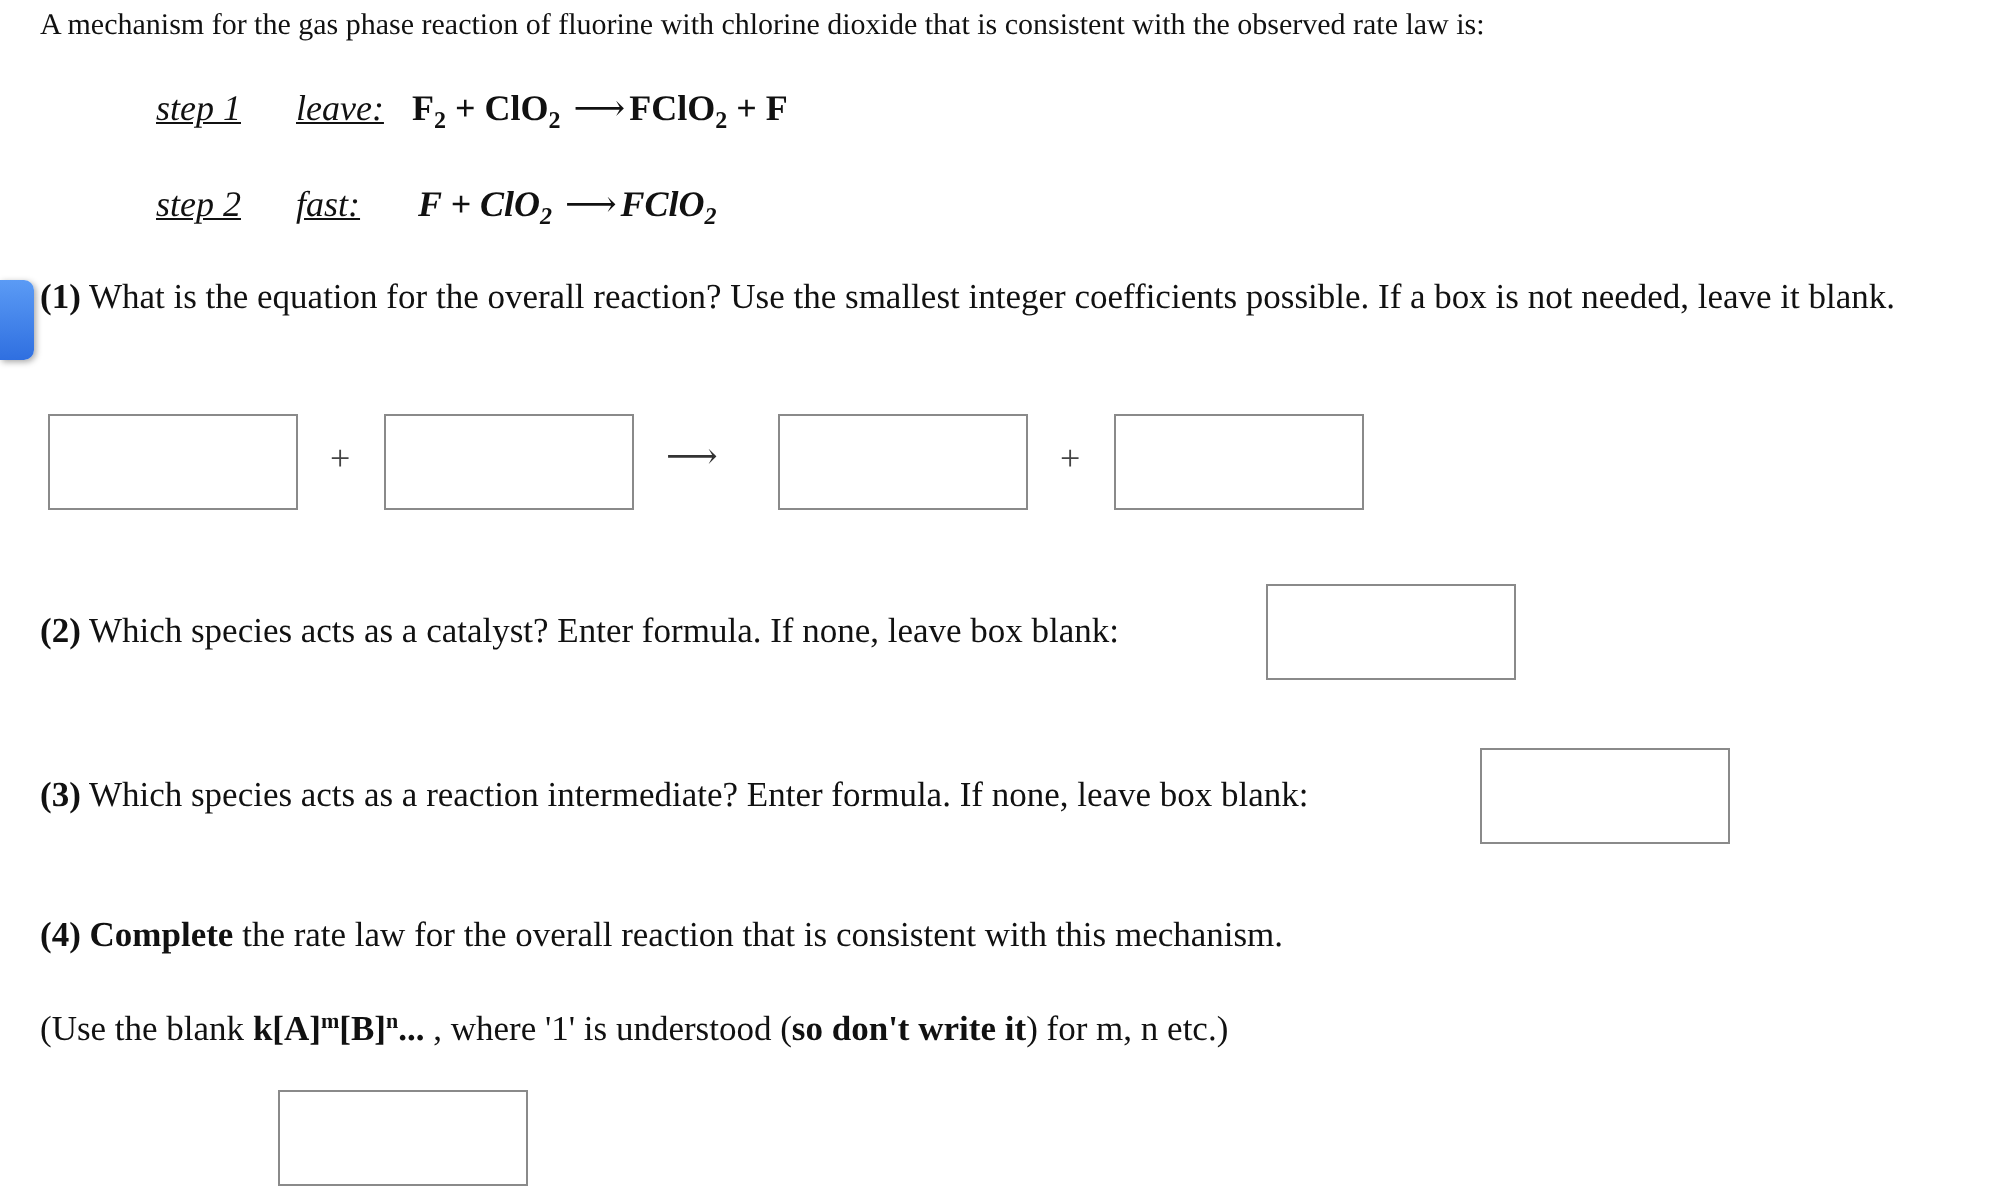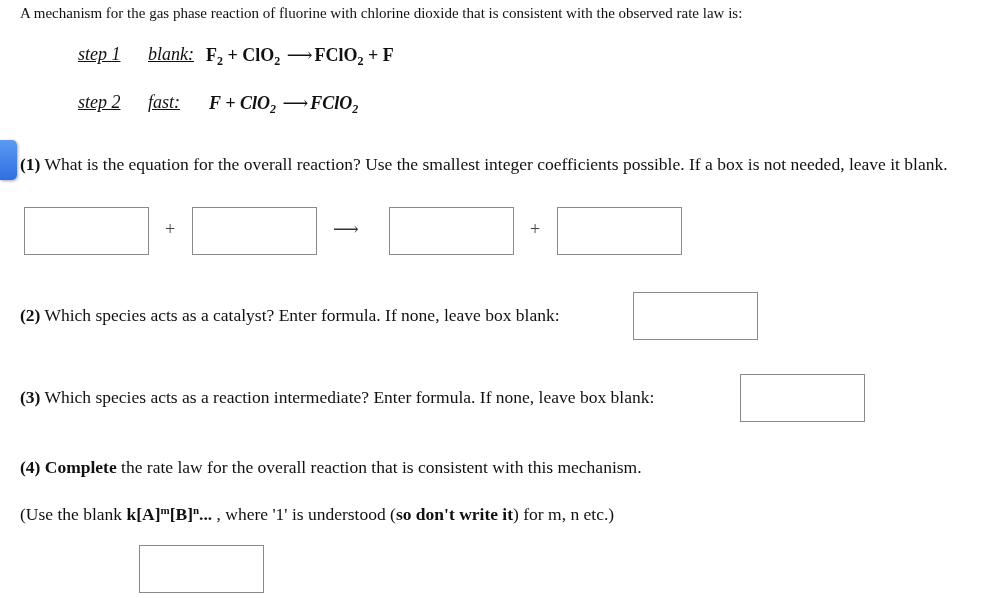--- a/index.html
+++ b/index.html
@@ -10,42 +10,42 @@
     }
     .abs { position: absolute; white-space: nowrap; }
     .intro { left: 20px; top: 5px; font-size: 15px; }
     .step { top: 0; font-size: 18px; }
     .step i { font-style: italic; text-decoration: underline; }
     .step-label { position: absolute; left: 78px; }
     .step-speed { position: absolute; left: 148px; }
     .eq { position: absolute; font-weight: bold; }
     .eq sub { font-size: 12px; vertical-align: -4px; line-height: 0; }
     .arrow { display: inline-block; font-weight: normal; font-size: 18px; margin: 0 2px; }
-    .q1 { left: 20px; top: 137px; line-height: 23px; white-space: normal; width: 980px; margin-top: 16px; }
+    .q1 { left: 20px; top: 137px; line-height: 23px; white-space: normal; width: 980px; }
     .q1 b, .q2 b, .q3 b, .q4 b { font-weight: bold; }
     .box {
       position: absolute; border: 1.5px solid #8a8a8a; background: #fff; box-sizing: border-box;
       width: 125px; height: 48px; outline: none; font-family: "Liberation Serif", serif; font-size: 16px; padding: 4px;
     }
     .op { position: absolute; font-size: 18px; color: #444; }
     .tag {
       position: absolute; left: 0; top: 140px; width: 17px; height: 40px;
       background: linear-gradient(#5b9bf5, #2f6fe0); border-radius: 0 5px 5px 0;
       box-shadow: 1px 1px 3px rgba(0,0,0,0.35);
     }
     sup.s { font-size: 11px; font-weight: bold; vertical-align: 6px; line-height: 0; }
   </style>
 </head>
 <body>
 
 <div class="abs intro">A mechanism for the gas phase reaction of fluorine with chlorine dioxide that is consistent with the observed rate law is:</div>
 
 <div class="abs step" style="top:44px; left:0; width:1000px; height:30px;">
   <i class="step-label">step 1</i>
-  <i class="step-speed">blank:</i>
+  <i class="step-speed">leave:</i>
   <span class="eq" style="left:206px;">
     <span>F</span><sub>2</sub>
     <span>+</span>
     <span>ClO</span><sub>2</sub>
     <span class="arrow">⟶</span><span>FClO</span><sub>2</sub>
     <span>+</span>
     <span>F</span>
   </span>
 </div>
 

